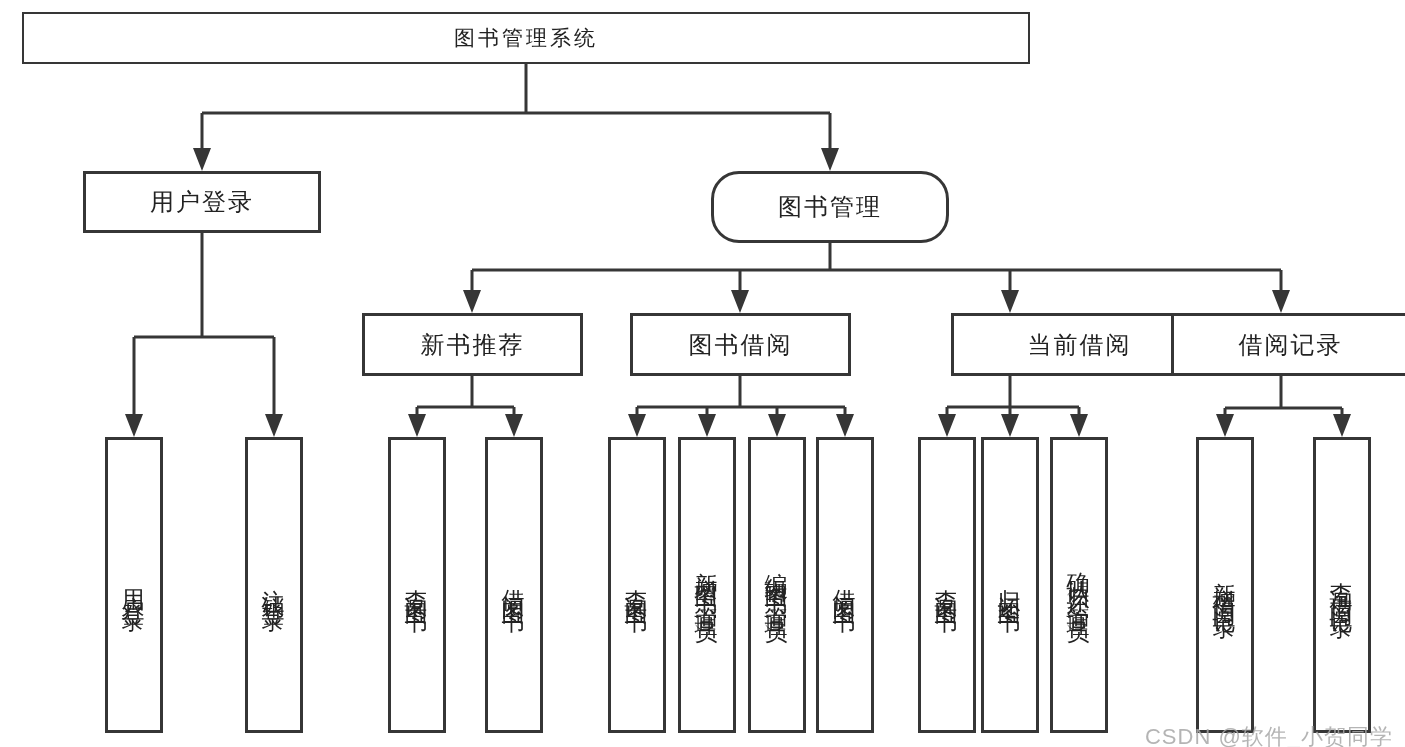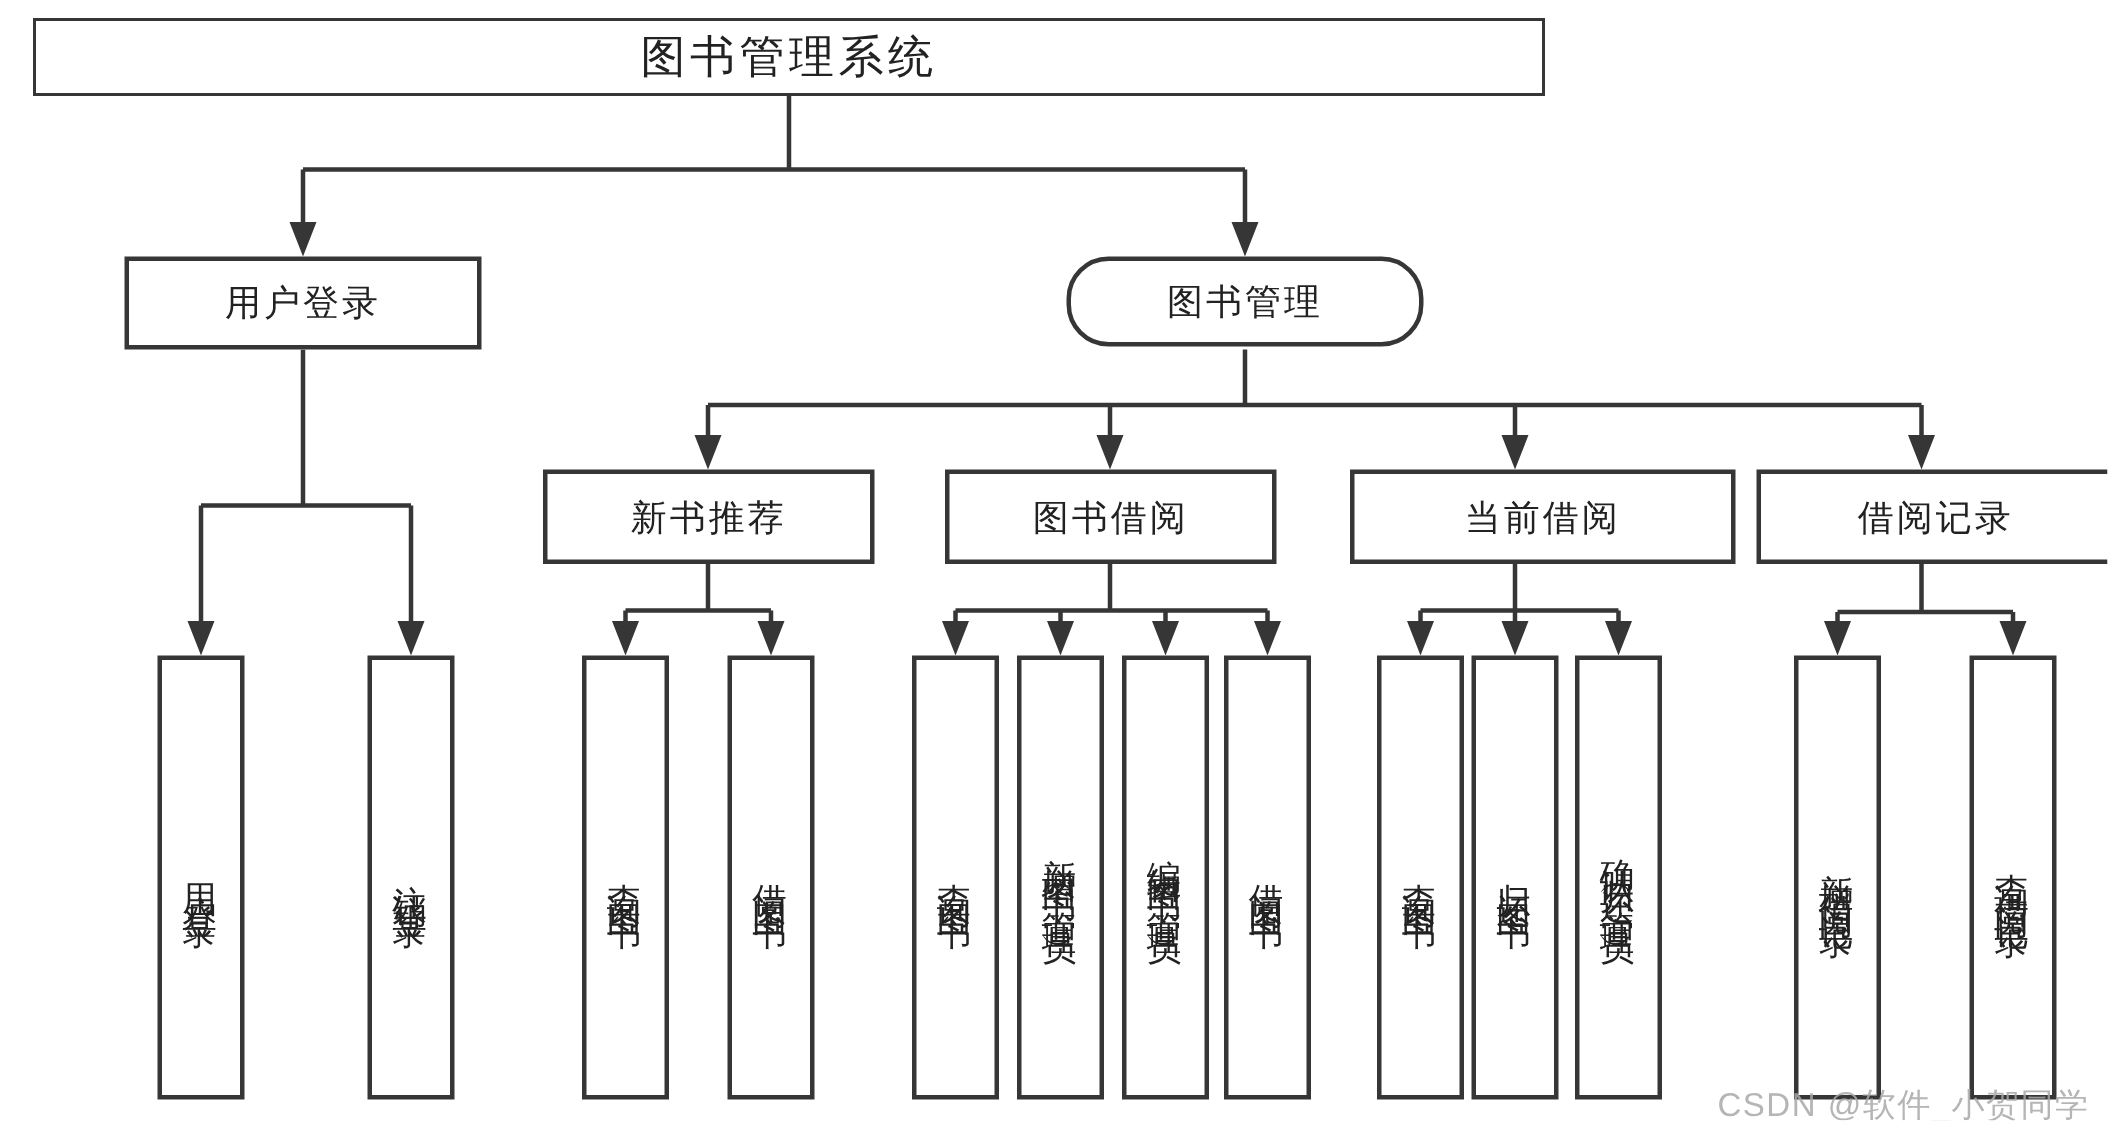--- a/index.html
+++ b/index.html
@@ -31,38 +31,38 @@
     background: #ffffff;
     border: 3px solid var(--line, #363636);
     display: flex;
     align-items: center;
     justify-content: center;
     color: var(--text, #222222);
     text-align: center;
     white-space: nowrap;
   }
   .box.h { font-size: 24px; letter-spacing: 2px; }
-  .box.root { border-width: 2px; font-size: 30px; letter-spacing: 3px; }
+  .box.root { border-width: 2px; font-size: 21px; letter-spacing: 3px; }
   .box.v {
     top: 437px;
     width: 58px;
     height: 296px;
     writing-mode: vertical-rl;
     text-orientation: mixed;
     font-size: 23px;
     letter-spacing: 7px;
     white-space: normal;
   }
   
   #b-root   { left: 22px;  top: 12px;  width: 1008px; height: 52px; }
   #b-login  { left: 83px;  top: 171px; width: 238px;  height: 62px; }
-  #b-mgmt   { left: 711px; top: 171px; width: 238px;  height: 60px; border-radius: 28px; }
+  #b-mgmt   { left: 711px; top: 171px; width: 238px;  height: 72px; border-radius: 28px; }
   #b-newrec { left: 362px; top: 313px; width: 221px;  height: 63px; }
   #b-borrow { left: 630px; top: 313px; width: 221px;  height: 63px; }
-  #b-current{ left: 900px; top: 313px; width: 257px;  height: 63px; }
+  #b-current{ left: 951px; top: 313px; width: 257px;  height: 63px; }
   #b-records{ left: 1171px;top: 313px; width: 239px;  height: 63px; }
   #lf-0  { left: 105px; }
   #lf-1  { left: 245px; }
   #lf-2  { left: 388px; }
   #lf-3  { left: 485px; }
   #lf-4  { left: 608px; }
   #lf-5  { left: 678px; }
   #lf-6  { left: 748px; }
   #lf-7  { left: 816px; }
   #lf-8  { left: 918px; }

